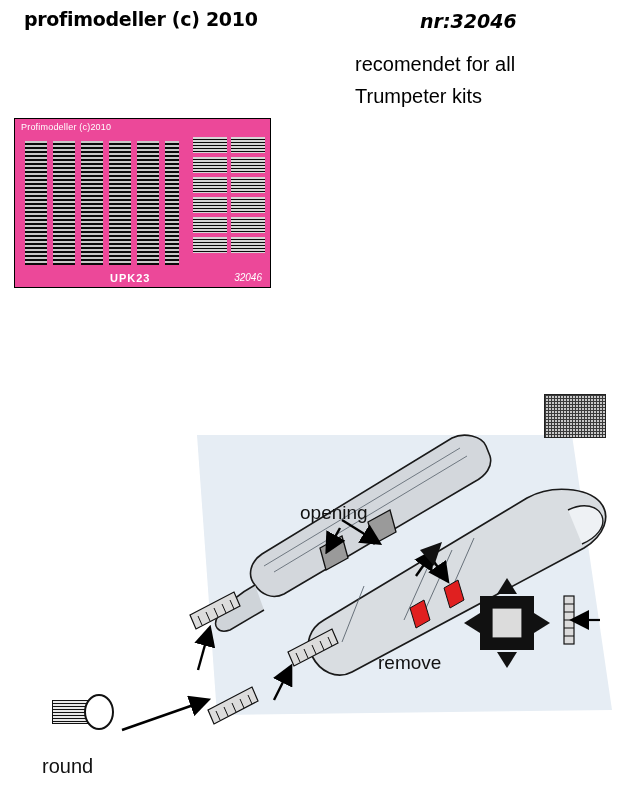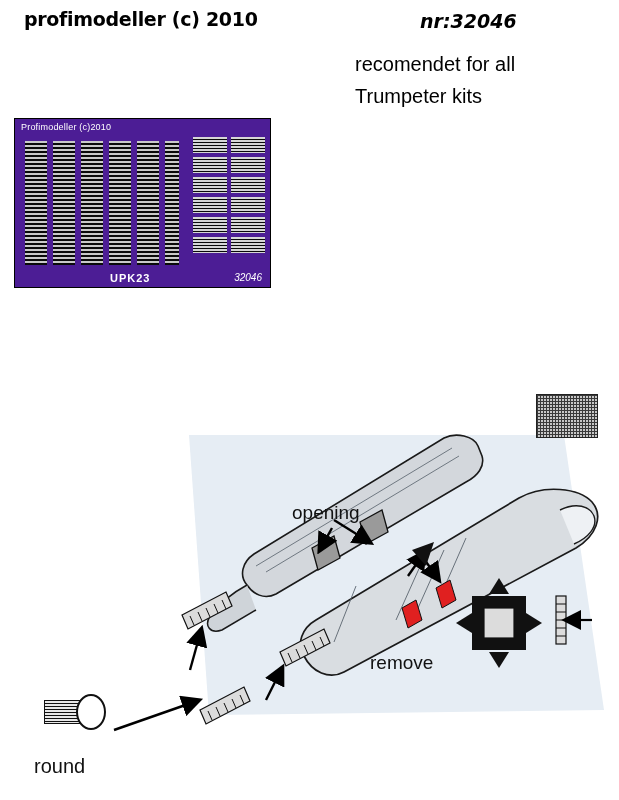--- a/index.html
+++ b/index.html
@@ -29,21 +29,21 @@
   }
   .hdr-rec{
     position:absolute;left:355px;top:48px;width:250px;
     font-size:20px;line-height:32px;
     font-family:"Liberation Sans", sans-serif;
   }
 
   
   .fret{
     position:absolute;left:14px;top:118px;width:255px;height:168px;
-    background:#4c1d95;border:1px solid #000;
+    background:#ec4899;border:1px solid #000;
   }
   .fret-title{
     position:absolute;left:6px;top:3px;color:#fff;
     font-size:9px;font-family:"Liberation Sans", sans-serif;
     letter-spacing:0.2px;
   }
   .fret-code{
     position:absolute;left:95px;bottom:3px;color:#fff;
     font-size:11px;font-weight:bold;letter-spacing:1px;
   }
@@ -58,21 +58,21 @@
   }
   .lad{
     position:absolute;background:#d6d6d6;
   }
   .lad::after{
     content:"";position:absolute;inset:0;
     background:repeating-linear-gradient(to bottom,rgba(0,0,0,0) 0px,rgba(0,0,0,0) 2px,#0a0a0a 2px,#0a0a0a 3px);
   }
 
   
-  .diagram{position:absolute;left:4px;top:380px;width:601px;height:420px;}
+  .diagram{position:absolute;left:12px;top:380px;width:601px;height:420px;}
   .lbl{
     position:absolute;font-family:"Liberation Sans", sans-serif;
     font-size:19px;color:#111;
   }
   .lbl-opening{left:288px;top:122px;}
   .lbl-remove{left:366px;top:272px;text-align:center;}
   .lbl-round{left:30px;top:375px;font-size:20px;}
 
   .mesh{
     position:absolute;left:532px;top:14px;width:60px;height:42px;

